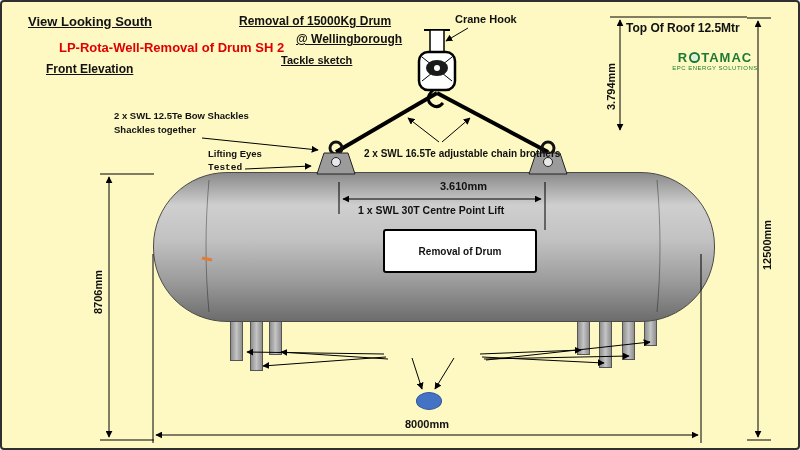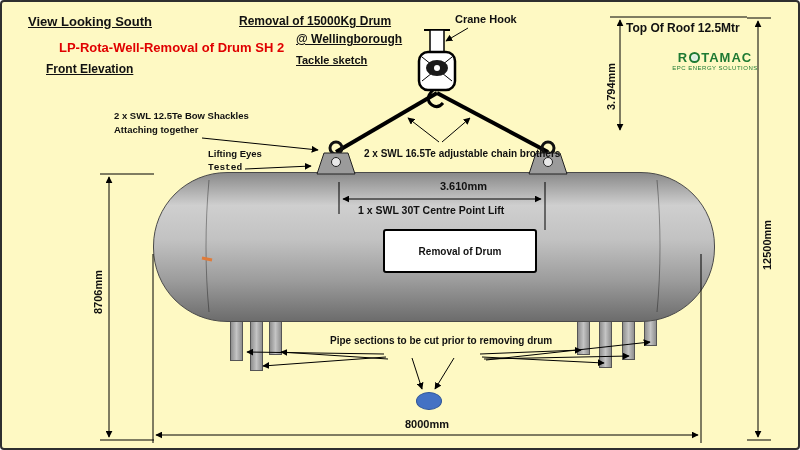--- a/index.html
+++ b/index.html
@@ -142,42 +142,41 @@
       <line x1="452" y1="356" x2="433" y2="387" marker-end="url(#ah)"></line>
     </g>
   </svg>
 
   <div class="lbl b u" style="left:26px;top:12px;font-size:13px;">View Looking South</div>
   <div class="lbl b red" style="left:14px;top:38px;font-size:13px;margin-left:43px;">LP-Rota-Well-Removal of Drum SH 2</div>
   <div class="lbl b u" style="left:44px;top:60px;font-size:12px;">Front Elevation</div>
 
   <div class="lbl b u" style="left:237px;top:12px;font-size:12px;">Removal of 15000Kg Drum</div>
   <div class="lbl b u" style="left:258px;top:30px;font-size:12px;margin-left:36px;">@ Wellingborough</div>
-  <div class="lbl b u" style="left:279px;top:52px;font-size:11px;margin-left:15px;">Tackle sketch</div>
+  <div class="lbl b u" style="left:279px;top:52px;font-size:11px;">Tackle sketch</div>
 
   <div class="lbl b" style="left:453px;top:11px;font-size:11px;">Crane Hook</div>
   <div class="lbl" style="left:624px;top:19px;font-size:12px;font-weight:600;">Top Of Roof 12.5Mtr</div>
 
   <div id="logo">
     <span class="name"><span>R</span><span class="ring"></span><span>TAMAC</span></span>
     <div class="sub">EPC ENERGY SOLUTIONS</div>
   </div>
 
   <div class="lbl b" style="left:112px;top:108px;font-size:9.5px;">2 x SWL 12.5Te Bow Shackles</div>
-  <div class="lbl b" style="left:112px;top:122px;font-size:9.5px;">Attaching together</div>
+  <div class="lbl b" style="left:112px;top:122px;font-size:9.5px;">Shackles together</div>
   <div class="lbl b" style="left:206px;top:146px;font-size:9.5px;">Lifting Eyes</div>
   <div class="lbl b" style="left:206px;top:160px;font-size:9.5px;font-family:Liberation Mono, monospace;">Tested</div>
   <div class="lbl b" style="left:362px;top:146px;font-size:10px;">2 x SWL 16.5Te adjustable chain brothers</div>
   <div class="lbl b" style="left:395px;top:178px;width:90px;text-align:right;font-size:11px;">3.610mm</div>
   <div class="lbl b" style="left:356px;top:202px;font-size:10.5px;">1 x SWL 30T Centre Point Lift</div>
 
   <div id="weight-box">
     <div>Removal of Drum</div>
   </div>
 
-  <div class="lbl b" style="left:328px;top:333px;font-size:10px;">Pipe sections to be cut prior to removing drum</div>
 
   <div class="vlabel" style="left:90px;top:312px;">8706mm</div>
   <div class="vlabel" style="left:759px;top:268px;">12500mm</div>
   <div class="vlabel" style="left:603px;top:108px;">3.794mm</div>
   <div class="lbl b" style="left:385px;top:416px;width:80px;text-align:center;font-size:11px;">8000mm</div>
 
 </div>
 
 </body></html>

